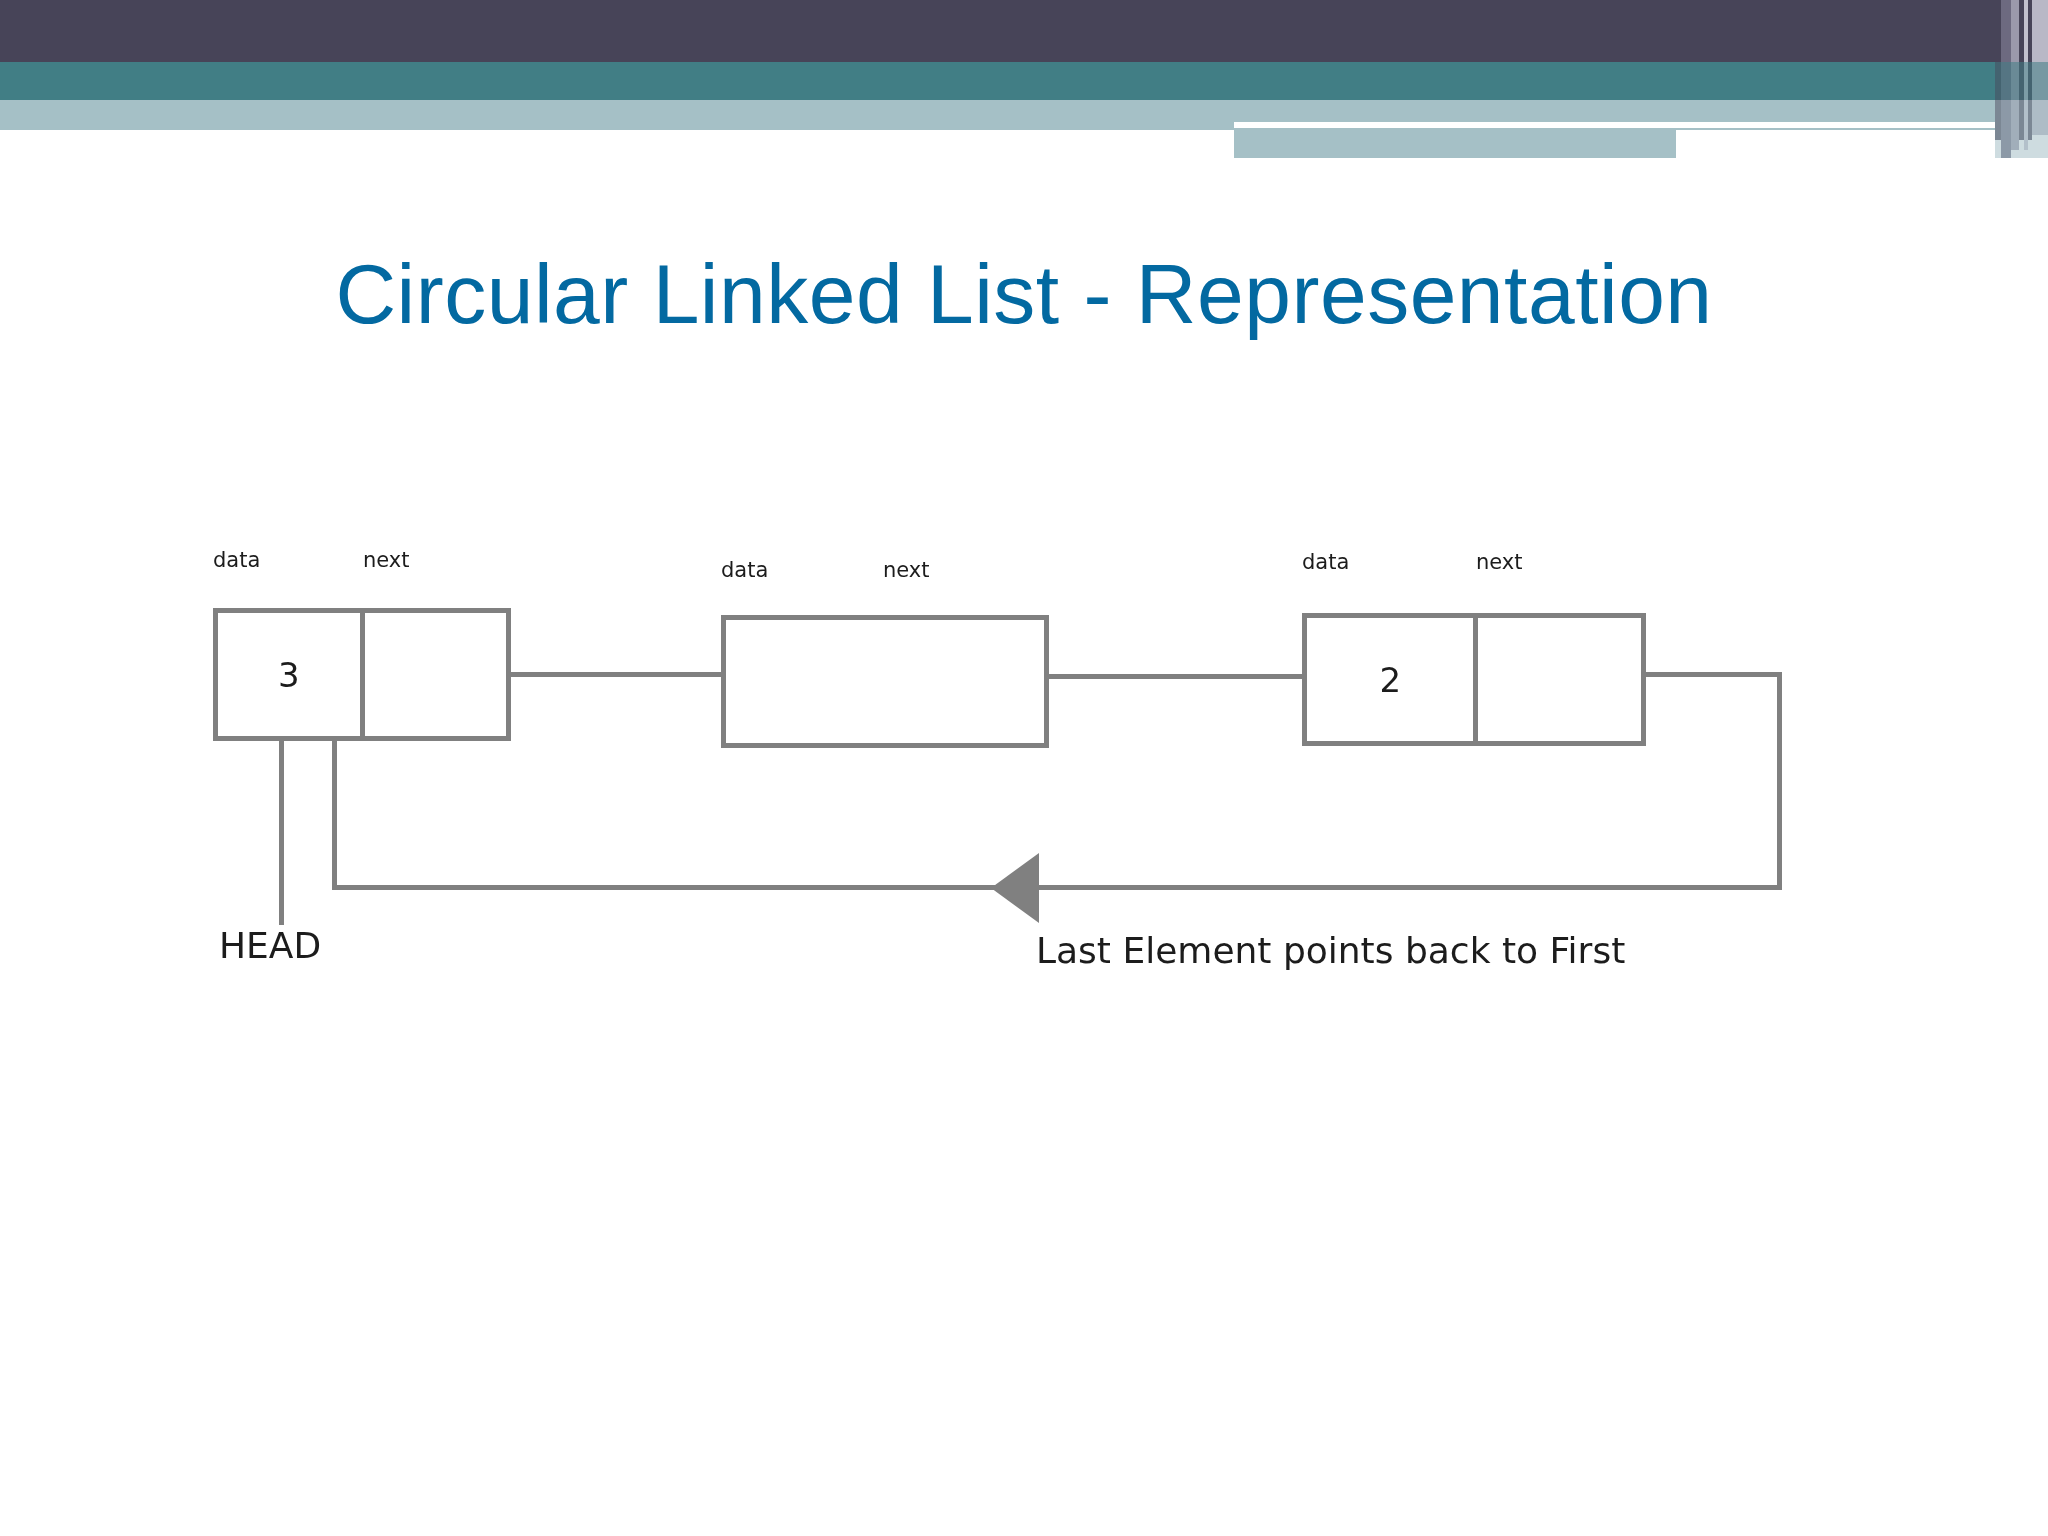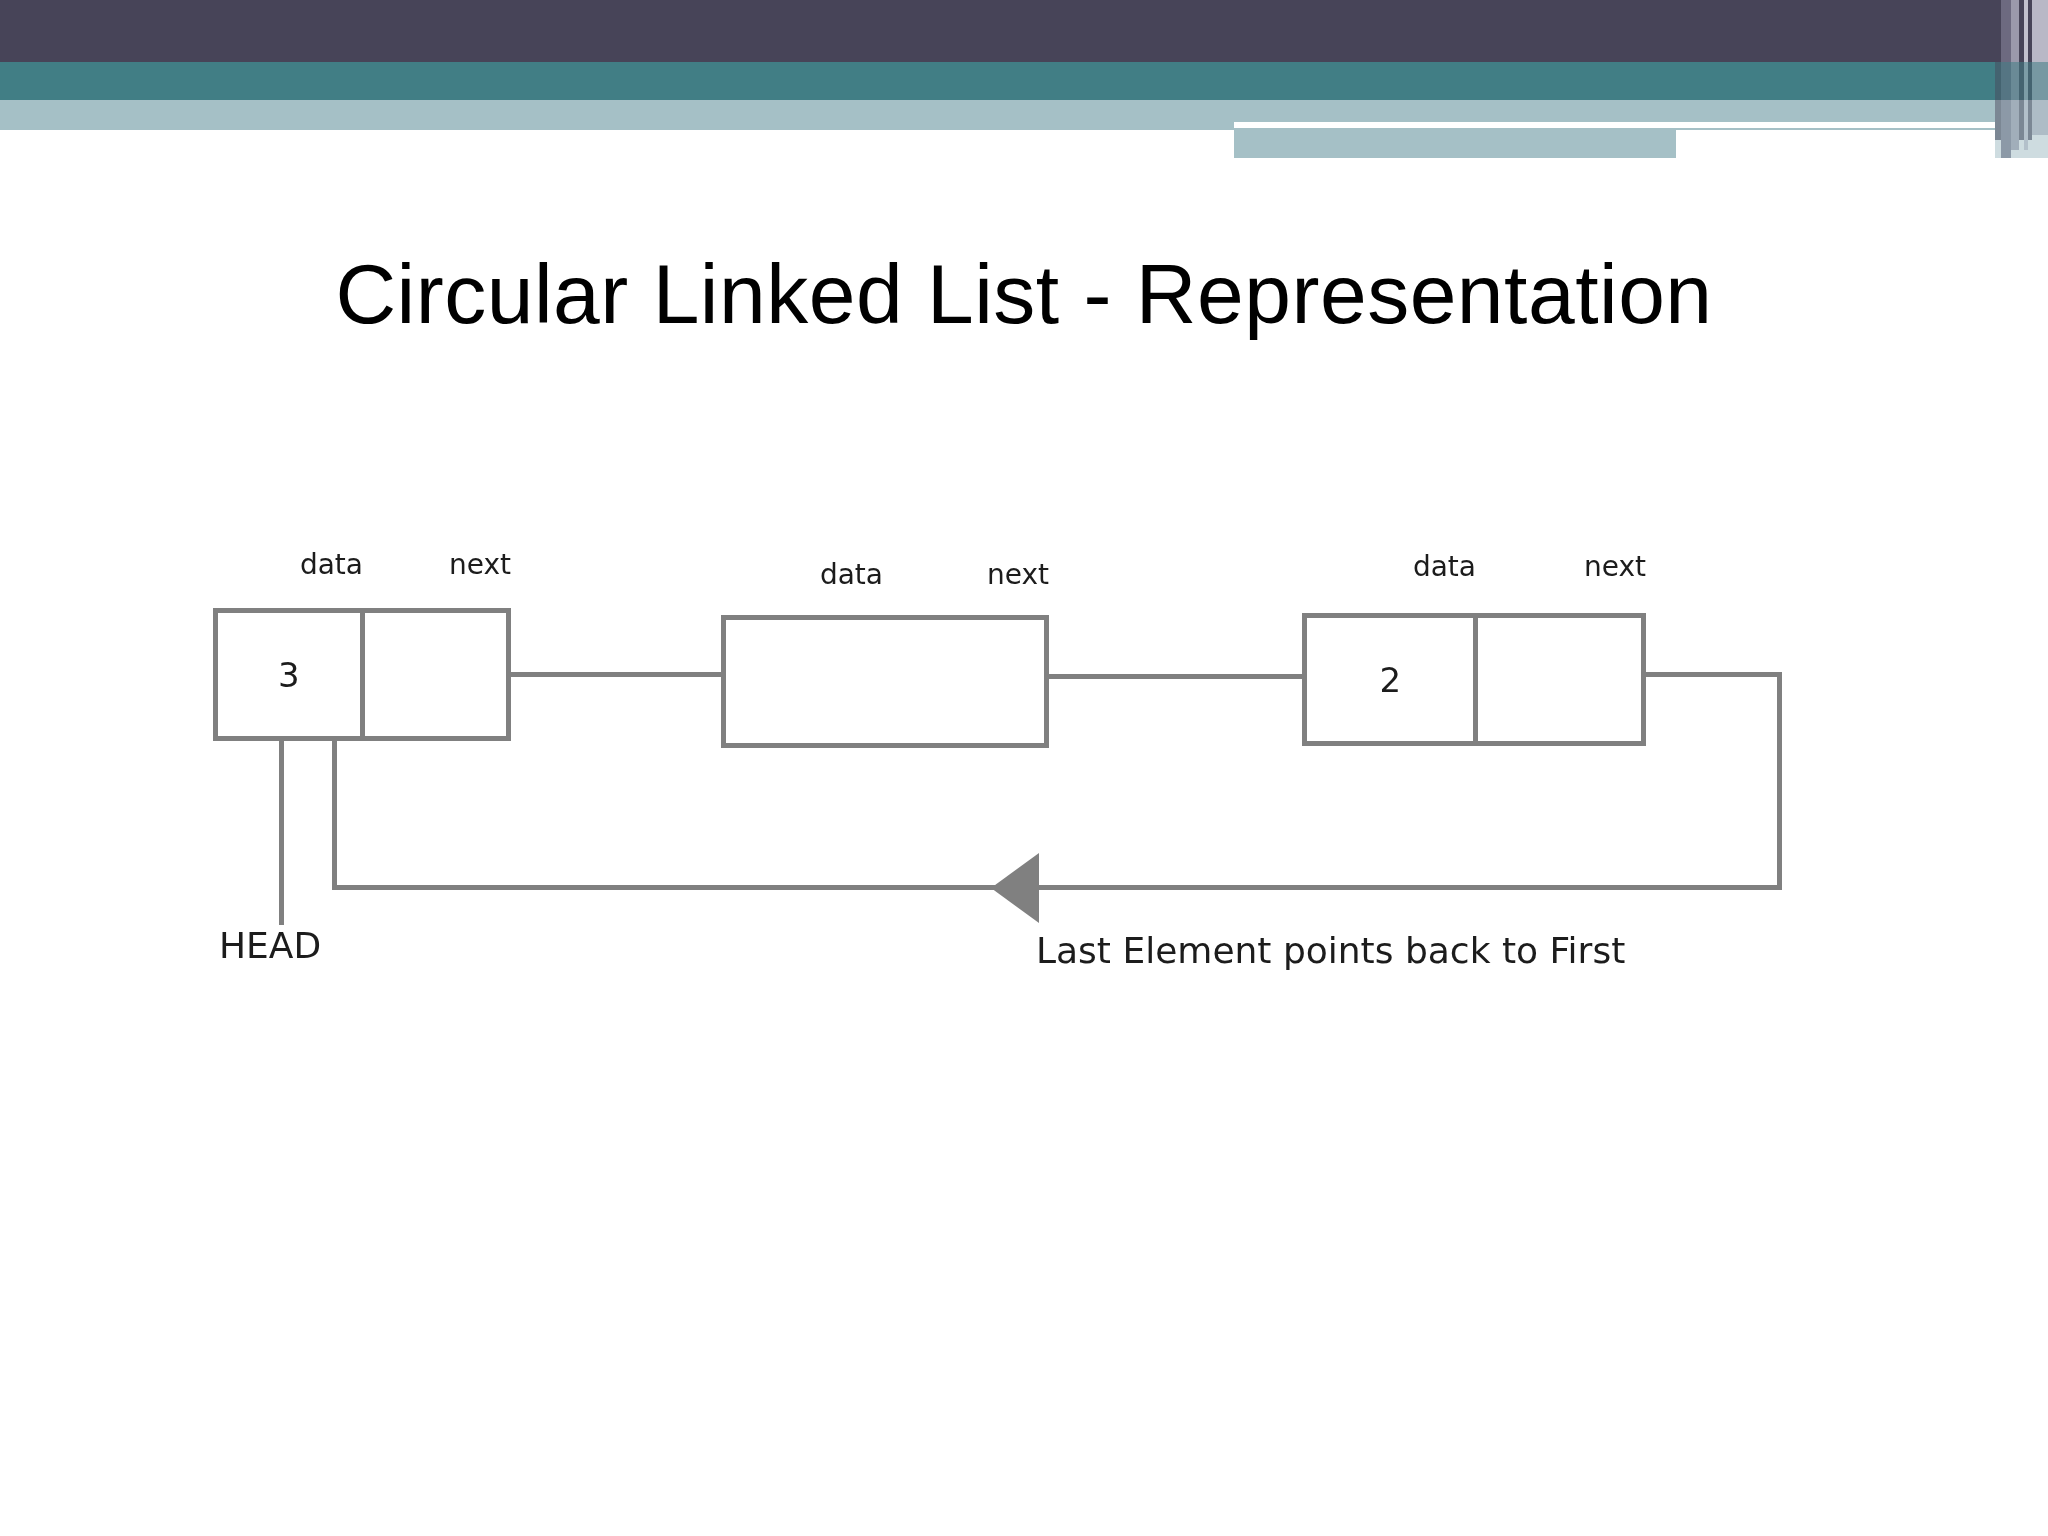--- a/index.html
+++ b/index.html
@@ -62,21 +62,21 @@
   .vstripe { position: absolute; top: 0; }
 
   
   #slide-title {
     position: absolute;
     left: 0; top: 248px;
     width: 2048px;
     text-align: center;
     font-size: 84px;
     font-weight: 400;
-    color: #000000;
+    color: #0369a1;
     letter-spacing: 0.5px;
     line-height: 1.1;
     white-space: nowrap;
   }
 
   
   #diagram {
     position: absolute;
     left: 0; top: 0;
     width: 2048px;
@@ -96,25 +96,25 @@
     justify-content: center;
     font-size: 34px;
     color: #1c1c1c;
     font-family: "DejaVu Sans", sans-serif;
   }
   .cell-data {
     border-right: 5px solid #808080;
   }
   .field-label {
     position: absolute;
-    font-size: 28px;
-    color: #1c1c1c;
-    font-family: "DejaVu Sans", sans-serif;
-    white-space: nowrap;
-    text-align: right;
+    font-size: 21px;
+    color: #1c1c1c;
+    font-family: "DejaVu Sans", sans-serif;
+    white-space: nowrap;
+    text-align: left;
   }
   .wire {
     position: absolute;
     background: #808080;
   }
   .wire-h { height: 5px; }
   .wire-v { width: 5px; }
 
   .arrowhead {
     position: absolute;

